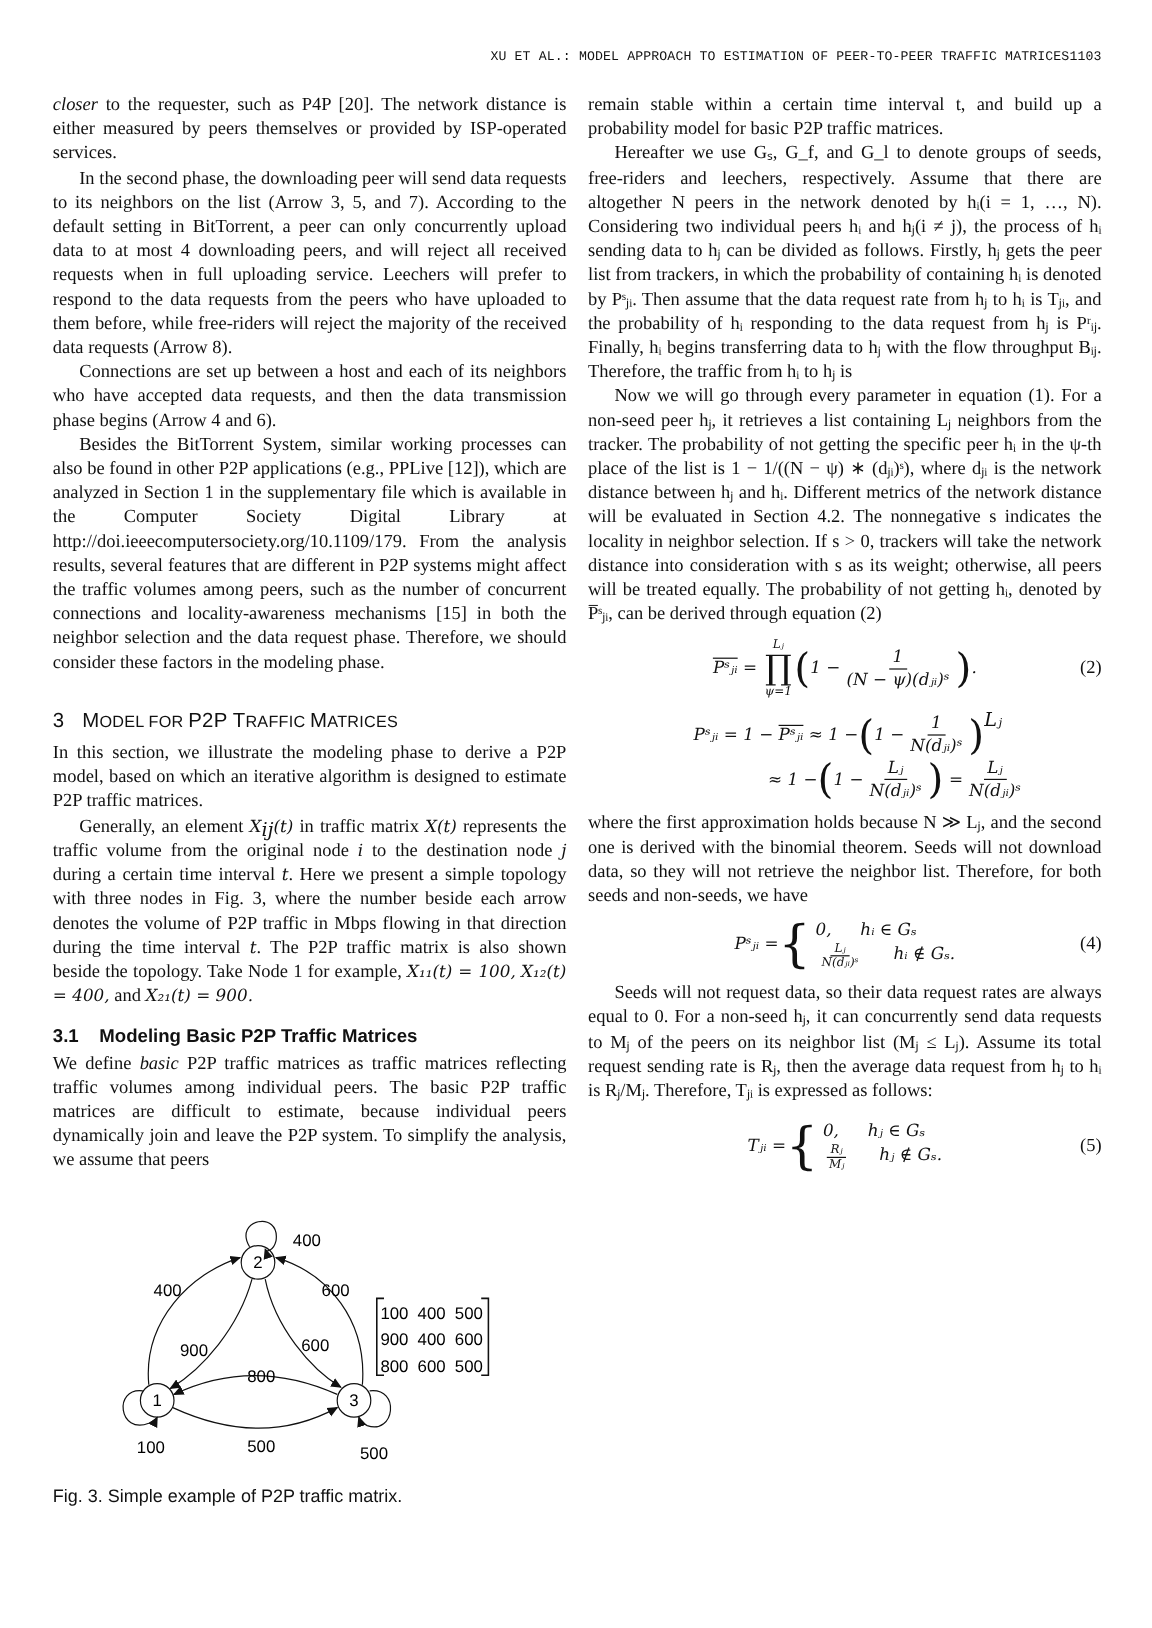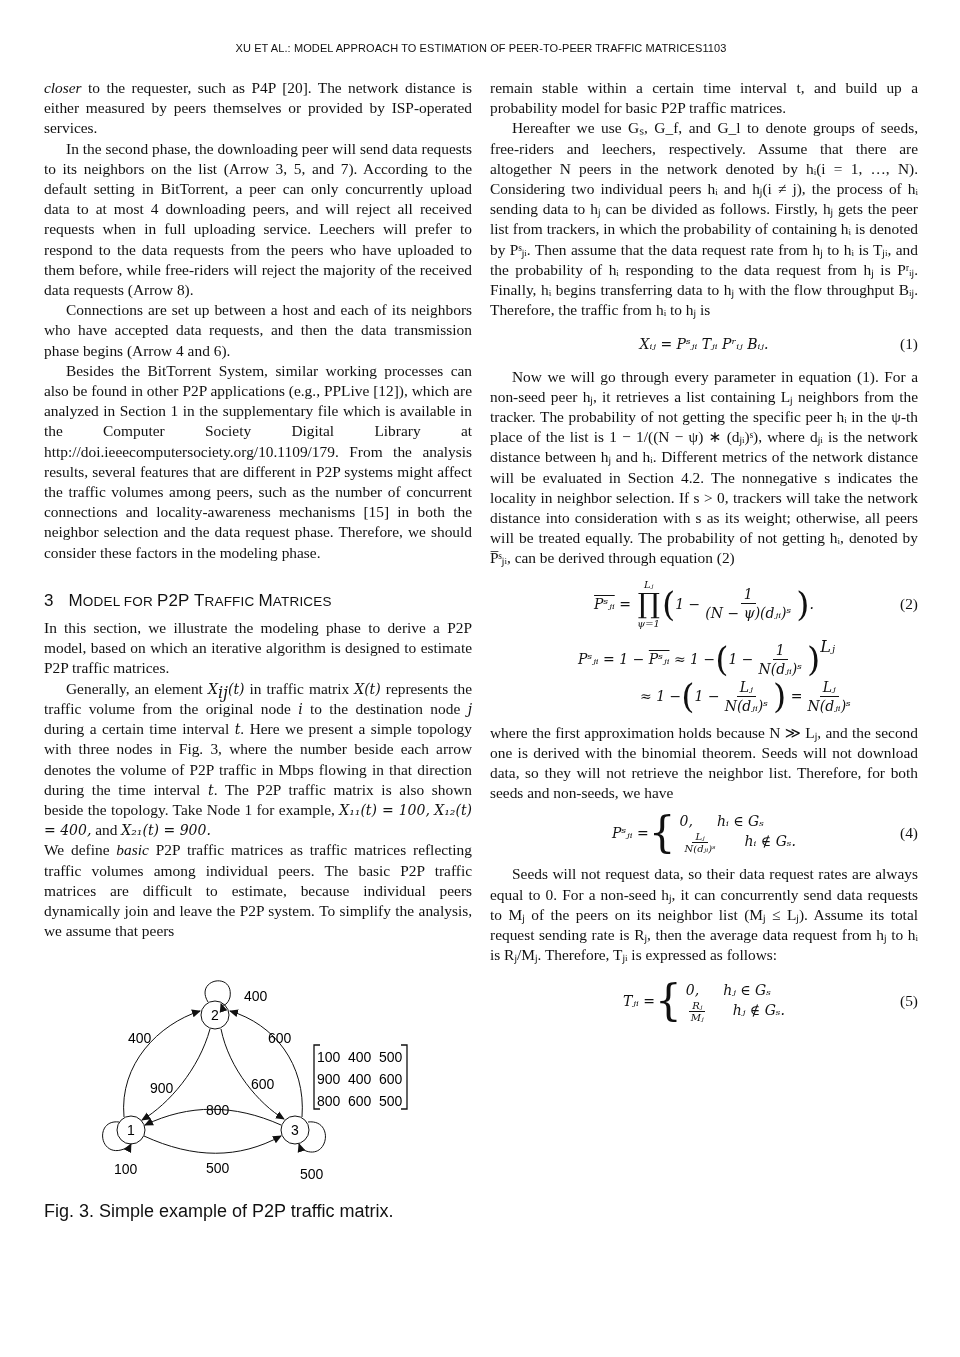--- a/index.html
+++ b/index.html
@@ -1,17 +1,17 @@
 <!DOCTYPE html>
 <html><head>
 <meta charset="utf-8">
 <style>
   html, body { margin:0; padding:0; background:#ffffff; }
   body { width:960px; height:1357px; position:relative; overflow:hidden; color:#111; font-family:"Liberation Serif", serif; }
-  .header { position:absolute; top:42px; left:44px; width:874px; font-family:Liberation Sans, sans-serif; font-size:11px; letter-spacing:0.1px; display:flex; justify-content:center; }
+  .header { position:absolute; top:42px; left:44px; width:874px; font-family:Liberation Mono, monospace; font-size:11px; letter-spacing:0.1px; display:flex; justify-content:flex-end; }
   .col { position:absolute; top:78px; width:428px; font-size:15.4px; line-height:20.2px; text-align:justify; }
   .col.left { left:44px; }
   .col.right { left:490px; }
   p { margin:0; }
   p.ind { text-indent:22px; }
   .i { font-style:italic; }
   .math { font-family:"DejaVu Serif", "Liberation Serif", serif; font-style:italic; font-size:14px; }
   sub, sup { font-size:16px; line-height:0; }
   .sec { font-family:"Liberation Sans", sans-serif; font-weight:normal; font-size:17px; margin:28px 0 6px 0; letter-spacing:0.2px; }
   .sec .sc { font-size:13.5px; }
@@ -25,21 +25,21 @@
   .frac.sm .n, .frac.sm .d { line-height:11px; }
   .big { font-size:34px; font-style:normal; line-height:1; font-family:"DejaVu Serif", serif; }
   .brace { font-size:42px; font-style:normal; line-height:1; font-weight:100; }
   .cases { display:inline-flex; flex-direction:column; margin-left:4px; }
   .cases div { line-height:20px; display:flex; gap:24px; }
   .ovl { text-decoration:overline; }
   .prod { display:inline-flex; flex-direction:column; align-items:center; margin:0 2px; }
   .prod .lim { font-size:10px; line-height:11px; }
   .prod .sym { font-size:28px; line-height:28px; font-style:normal; }
   .fig { position:relative; height:232px; margin-top:28px; }
-  .caption { font-family:"Liberation Sans", sans-serif; font-size:18px; margin-top:0; }
+  .caption { font-family:"Liberation Sans", sans-serif; font-size:15px; margin-top:0; }
 </style>
 </head>
 <body>
 
 <div class="header">
   <span>XU ET AL.: MODEL APPROACH TO ESTIMATION OF PEER-TO-PEER TRAFFIC MATRICES</span>
   <span>1103</span>
 </div>
 
 <div class="col left">
@@ -47,20 +47,21 @@
   <p class="ind">In the second phase, the downloading peer will send data requests to its neighbors on the list (Arrow 3, 5, and 7). According to the default setting in BitTorrent, a peer can only concurrently upload data to at most 4 downloading peers, and will reject all received requests when in full uploading service. Leechers will prefer to respond to the data requests from the peers who have uploaded to them before, while free-riders will reject the majority of the received data requests (Arrow 8).</p>
   <p class="ind">Connections are set up between a host and each of its neighbors who have accepted data requests, and then the data transmission phase begins (Arrow 4 and 6).</p>
   <p class="ind">Besides the BitTorrent System, similar working processes can also be found in other P2P applications (e.g., PPLive [12]), which are analyzed in Section 1 in the supplementary file which is available in the Computer Society Digital Library at http://doi.ieeecomputersociety.org/10.1109/179. From the analysis results, several features that are different in P2P systems might affect the traffic volumes among peers, such as the number of concurrent connections and locality-awareness mechanisms [15] in both the neighbor selection and the data request phase. Therefore, we should consider these factors in the modeling phase.</p>
 
   <div class="sec">
     <span>3</span>&nbsp;&nbsp;&nbsp;<span>M</span><span class="sc">ODEL FOR </span><span>P2P T</span><span class="sc">RAFFIC </span><span>M</span><span class="sc">ATRICES</span>
   </div>
   <p>In this section, we illustrate the modeling phase to derive a P2P model, based on which an iterative algorithm is designed to estimate P2P traffic matrices.</p>
   <p class="ind"><span>Generally, an element </span><span class="math">X<sub>ij</sub>(t)</span><span> in traffic matrix </span><span class="math">X(t)</span><span> represents the traffic volume from the original node </span><span class="math">i</span><span> to the destination node </span><span class="math">j</span><span> during a certain time interval </span><span class="math">t</span><span>. Here we present a simple topology with three nodes in Fig. 3, where the number beside each arrow denotes the volume of P2P traffic in Mbps flowing in that direction during the time interval </span><span class="math">t</span><span>. The P2P traffic matrix is also shown beside the topology. Take Node 1 for example, </span><span class="math">X₁₁(t) = 100,</span> <span class="math">X₁₂(t) = 400,</span><span> and </span><span class="math">X₂₁(t) = 900.</span></p>
 
+  <div class="subsec"><span>3.1</span>&nbsp;&nbsp;&nbsp;&nbsp;<span>Modeling Basic P2P Traffic Matrices</span></div>
   <p><span>We define </span><span class="i">basic</span><span> P2P traffic matrices as traffic matrices reflecting traffic volumes among individual peers. The basic P2P traffic matrices are difficult to estimate, because individual peers dynamically join and leave the P2P system. To simplify the analysis, we assume that peers</span></p>
 
   <div class="fig">
     <svg width="428" height="232" viewBox="0 0 428 232" style="font-family:'Liberation Sans', sans-serif; font-size:14px;">
       <defs>
         <marker id="ah" markerWidth="10" markerHeight="10" refX="8" refY="5" orient="auto">
           <path d="M0,1 L9,5 L0,9 Z" fill="#111"></path>
         </marker>
       </defs>
 
@@ -112,24 +113,20 @@
       </g>
     </svg>
   </div>
   <div class="caption">Fig. 3. Simple example of P2P traffic matrix.</div>
 </div>
 
 <div class="col right">
   <p>remain stable within a certain time interval t, and build up a probability model for basic P2P traffic matrices.</p>
   <p class="ind">Hereafter we use Gₛ, G_f, and G_l to denote groups of seeds, free-riders and leechers, respectively. Assume that there are altogether N peers in the network denoted by hᵢ(i = 1, …, N). Considering two individual peers hᵢ and hⱼ(i ≠ j), the process of hᵢ sending data to hⱼ can be divided as follows. Firstly, hⱼ gets the peer list from trackers, in which the probability of containing hᵢ is denoted by Pˢⱼᵢ. Then assume that the data request rate from hⱼ to hᵢ is Tⱼᵢ, and the probability of hᵢ responding to the data request from hⱼ is Pʳᵢⱼ. Finally, hᵢ begins transferring data to hⱼ with the flow throughput Bᵢⱼ. Therefore, the traffic from hᵢ to hⱼ is</p>
 
-  <div class="eq" style="margin:14px 0 12px 0;">
-    <span>Xᵢⱼ = Pˢⱼᵢ Tⱼᵢ Pʳᵢⱼ Bᵢⱼ.</span>
-    <span class="num">(1)</span>
-  </div>
 
   <p class="ind">Now we will go through every parameter in equation (1). For a non-seed peer hⱼ, it retrieves a list containing Lⱼ neighbors from the tracker. The probability of not getting the specific peer hᵢ in the ψ-th place of the list is 1 − 1/((N − ψ) ∗ (dⱼᵢ)ˢ), where dⱼᵢ is the network distance between hⱼ and hᵢ. Different metrics of the network distance will be evaluated in Section 4.2. The nonnegative s indicates the locality in neighbor selection. If s &gt; 0, trackers will take the network distance into consideration with s as its weight; otherwise, all peers will be treated equally. The probability of not getting hᵢ, denoted by P̅ˢⱼᵢ, can be derived through equation (2)</p>
 
   <div class="eq" style="margin:10px 0 12px 0;">
     <span class="ovl">Pˢⱼᵢ</span>&nbsp;=&nbsp;
     <span class="prod">
       <span class="lim">Lⱼ</span>
       <span class="sym">∏</span>
       <span class="lim">ψ=1</span>
     </span>

